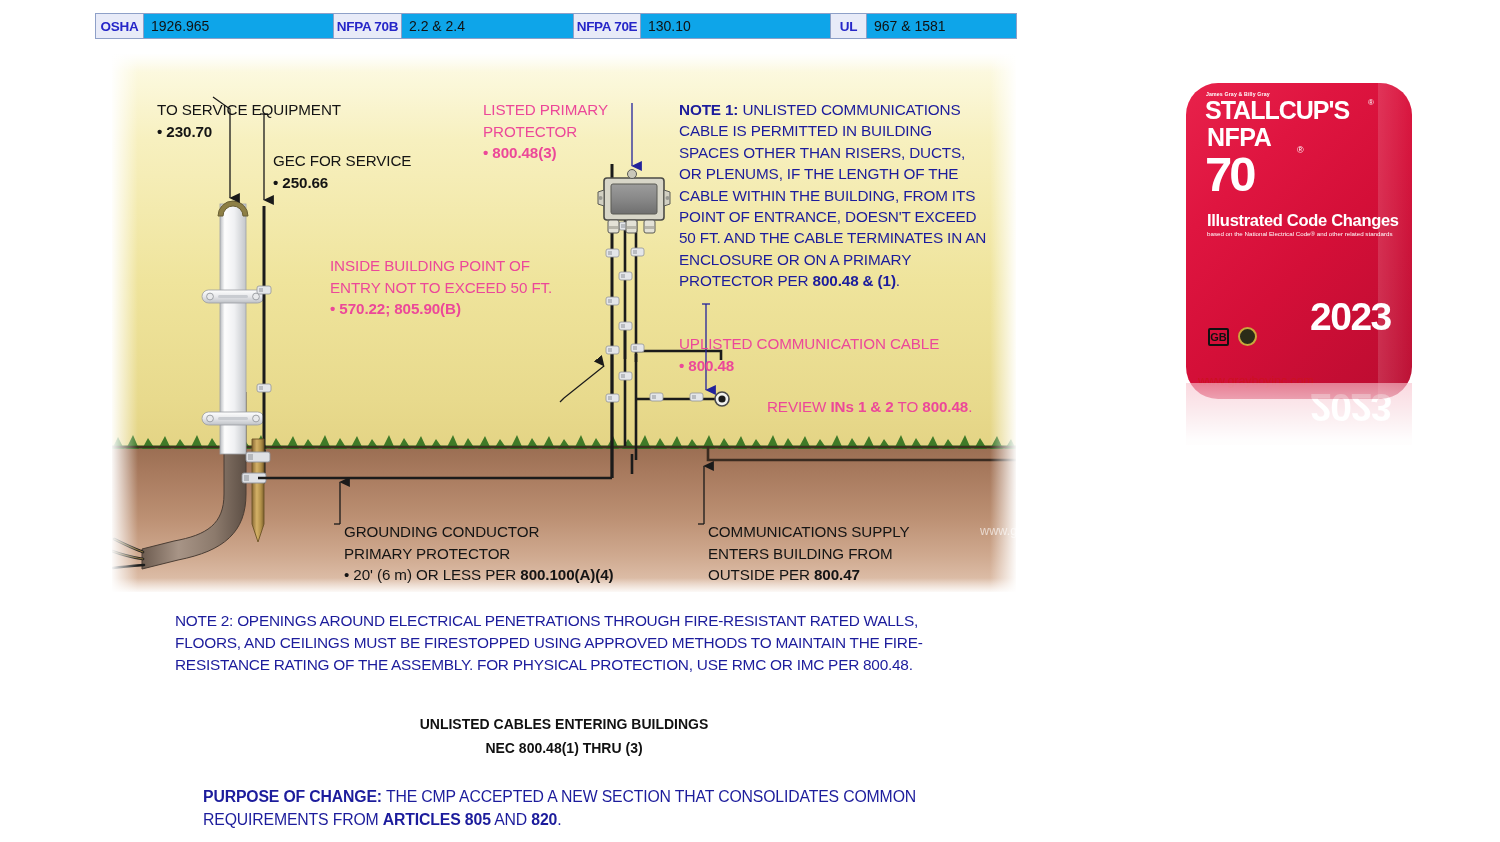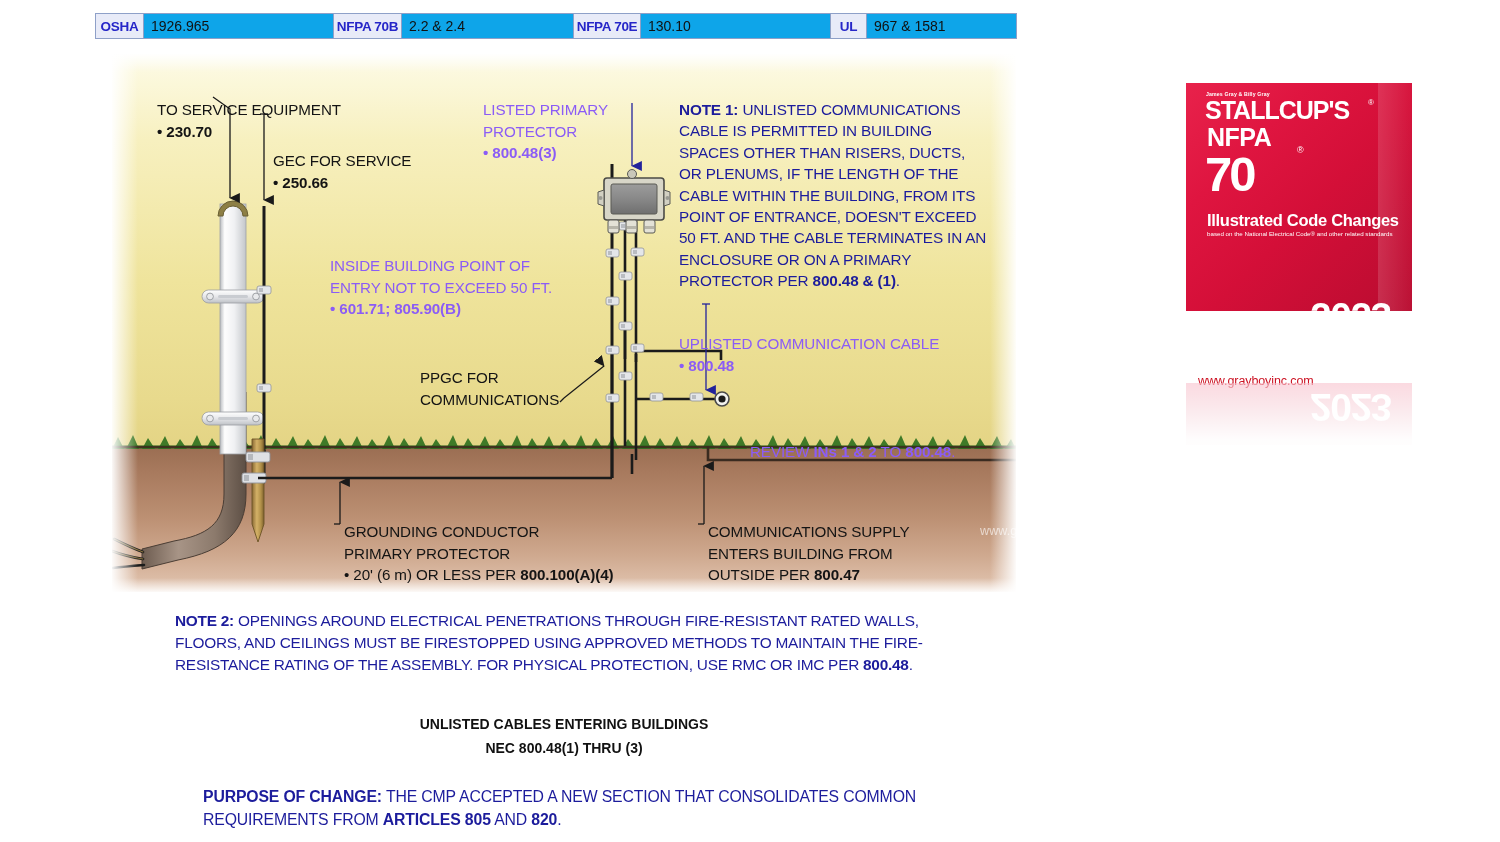--- a/index.html
+++ b/index.html
@@ -85,21 +85,21 @@
 
   
   .label {
     position: absolute;
     font-size: 15.2px;
     line-height: 21.5px;
     white-space: nowrap;
     letter-spacing: -0.1px;
   }
   .lbl-black { color: #141414; }
-  .lbl-blue  { color: #8b5cf6; }
+  .lbl-blue  { color: #ec4899; }
   .label b { font-weight: bold; }
 
   #note1 {
     position: absolute; left: 679px; top: 99px;
     width: 310px;
     color: #1c1c9c;
     font-size: 15.3px;
     line-height: 21.4px;
     letter-spacing: -0.15px;
   }
@@ -114,21 +114,21 @@
 
   
   #note2 {
     position: absolute; left: 175px; top: 610px;
     width: 790px;
     color: #1c1c9c;
     font-size: 15.4px;
     line-height: 22px;
     letter-spacing: -0.25px;
   }
-  #note2 b { font-weight: bold; }
+  #note2 b { font-weight: normal; }
 
   #title-block {
     position: absolute; left: 112px; top: 712px;
     width: 904px;
     text-align: center;
     color: #111;
     font-weight: bold;
     font-size: 14px;
     line-height: 24px;
   }
@@ -139,23 +139,24 @@
     color: #1c1c9c;
     font-size: 15.8px;
     line-height: 22.5px;
     letter-spacing: -0.15px;
   }
   #purpose b { font-weight: bold; }
 
   
   #book-wrap { position: absolute; left: 1186px; top: 83px; width: 226px; height: 300px; }
   #book {
-    position: absolute; left: 0; top: 0; width: 226px; height: 228px;
+    position: absolute; left: 0; top: 0; width: 226px; height: 316px;
     background: linear-gradient(135deg,#e8224b 0%, #df1540 28%, #d40f38 55%, #b90c30 100%);
     overflow: hidden;
+    border-radius: 32px;
   }
   #book-gloss {
     position: absolute; right: 0; top: 0; width: 34px; height: 100%;
     background: linear-gradient(90deg, rgba(255,255,255,.14), rgba(255,255,255,.02));
   }
   .bk { position: absolute; color: #fff; }
   #bk-byline { left: 20px; top: 8px; font-size: 5.2px; font-weight: bold; letter-spacing: .15px; }
   #bk-stallcups { left: 19px; top: 13px; font-size: 25px; font-weight: bold; letter-spacing: -1px; color:#fff; }
   #bk-reg1 { left: 182px; top: 15px; font-size: 8px; }
   #bk-nfpa { left: 21px; top: 40px; font-size: 25px; font-weight: bold; letter-spacing: -0.5px; }
@@ -476,34 +477,30 @@
 
   <div class="label lbl-blue" style="left:483px; top:99px;">
     <div>LISTED PRIMARY</div>
     <div>PROTECTOR</div>
     <div style="font-weight:bold;">• 800.48(3)</div>
   </div>
 
   <div class="label lbl-blue" style="left:330px; top:255px;">
     <div>INSIDE BUILDING POINT OF</div>
     <div>ENTRY NOT TO EXCEED 50 FT.</div>
-    <div style="font-weight:bold;">• 601.71; 805.90(B)</div>
-  </div>
-
-  <div class="label lbl-black" style="left:420px; top:367px;">
-    <div>PPGC FOR</div>
-    <div>COMMUNICATIONS</div>
-  </div>
+    <div style="font-weight:bold;">• 570.22; 805.90(B)</div>
+  </div>
+
 
   <div class="label lbl-blue" style="left:679px; top:333px;">
     <div>UPLISTED COMMUNICATION CABLE</div>
     <div style="font-weight:bold;">• 800.48</div>
   </div>
 
-  <div class="label lbl-blue" style="left:750px; top:396px;margin-top:45px;">
+  <div class="label lbl-blue" style="left:767px; top:396px;">
     <span>REVIEW </span><b>INs 1 &amp; 2</b><span> TO </span><b>800.48</b><span>.</span>
   </div>
 
   <div class="label lbl-black" style="left:344px; top:521px;">
     <div>GROUNDING CONDUCTOR</div>
     <div>PRIMARY PROTECTOR</div>
     <div><span>• 20' (6 m) OR LESS PER </span><b>800.100(A)(4)</b></div>
   </div>
 
   <div class="label lbl-black" style="left:708px; top:521px;">

